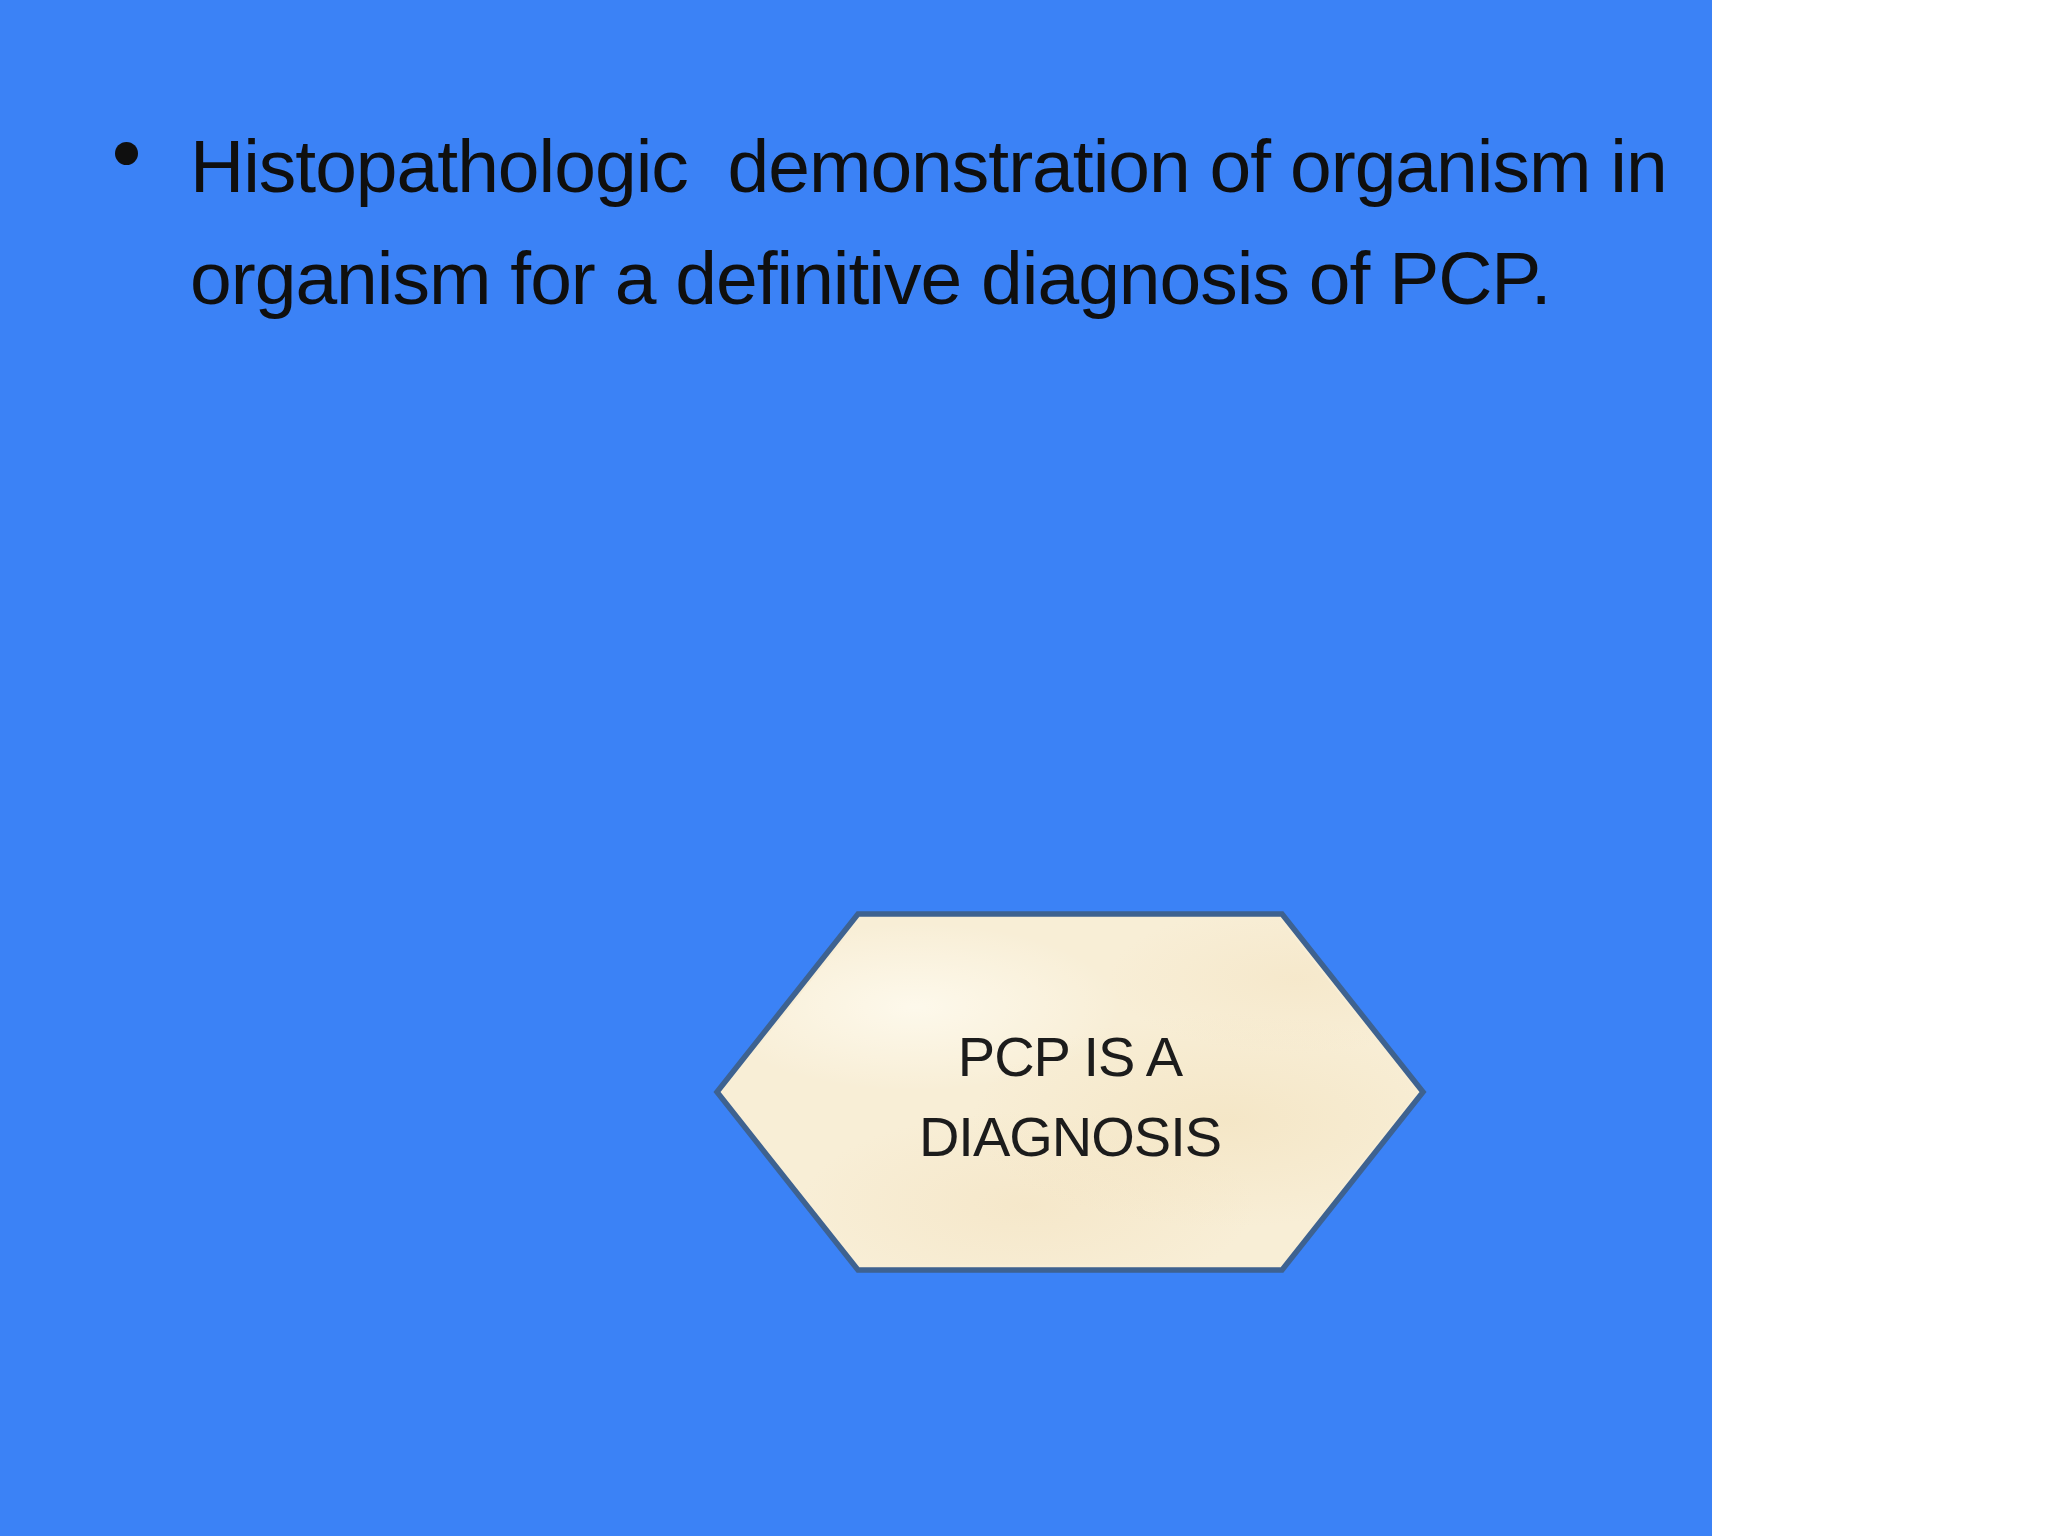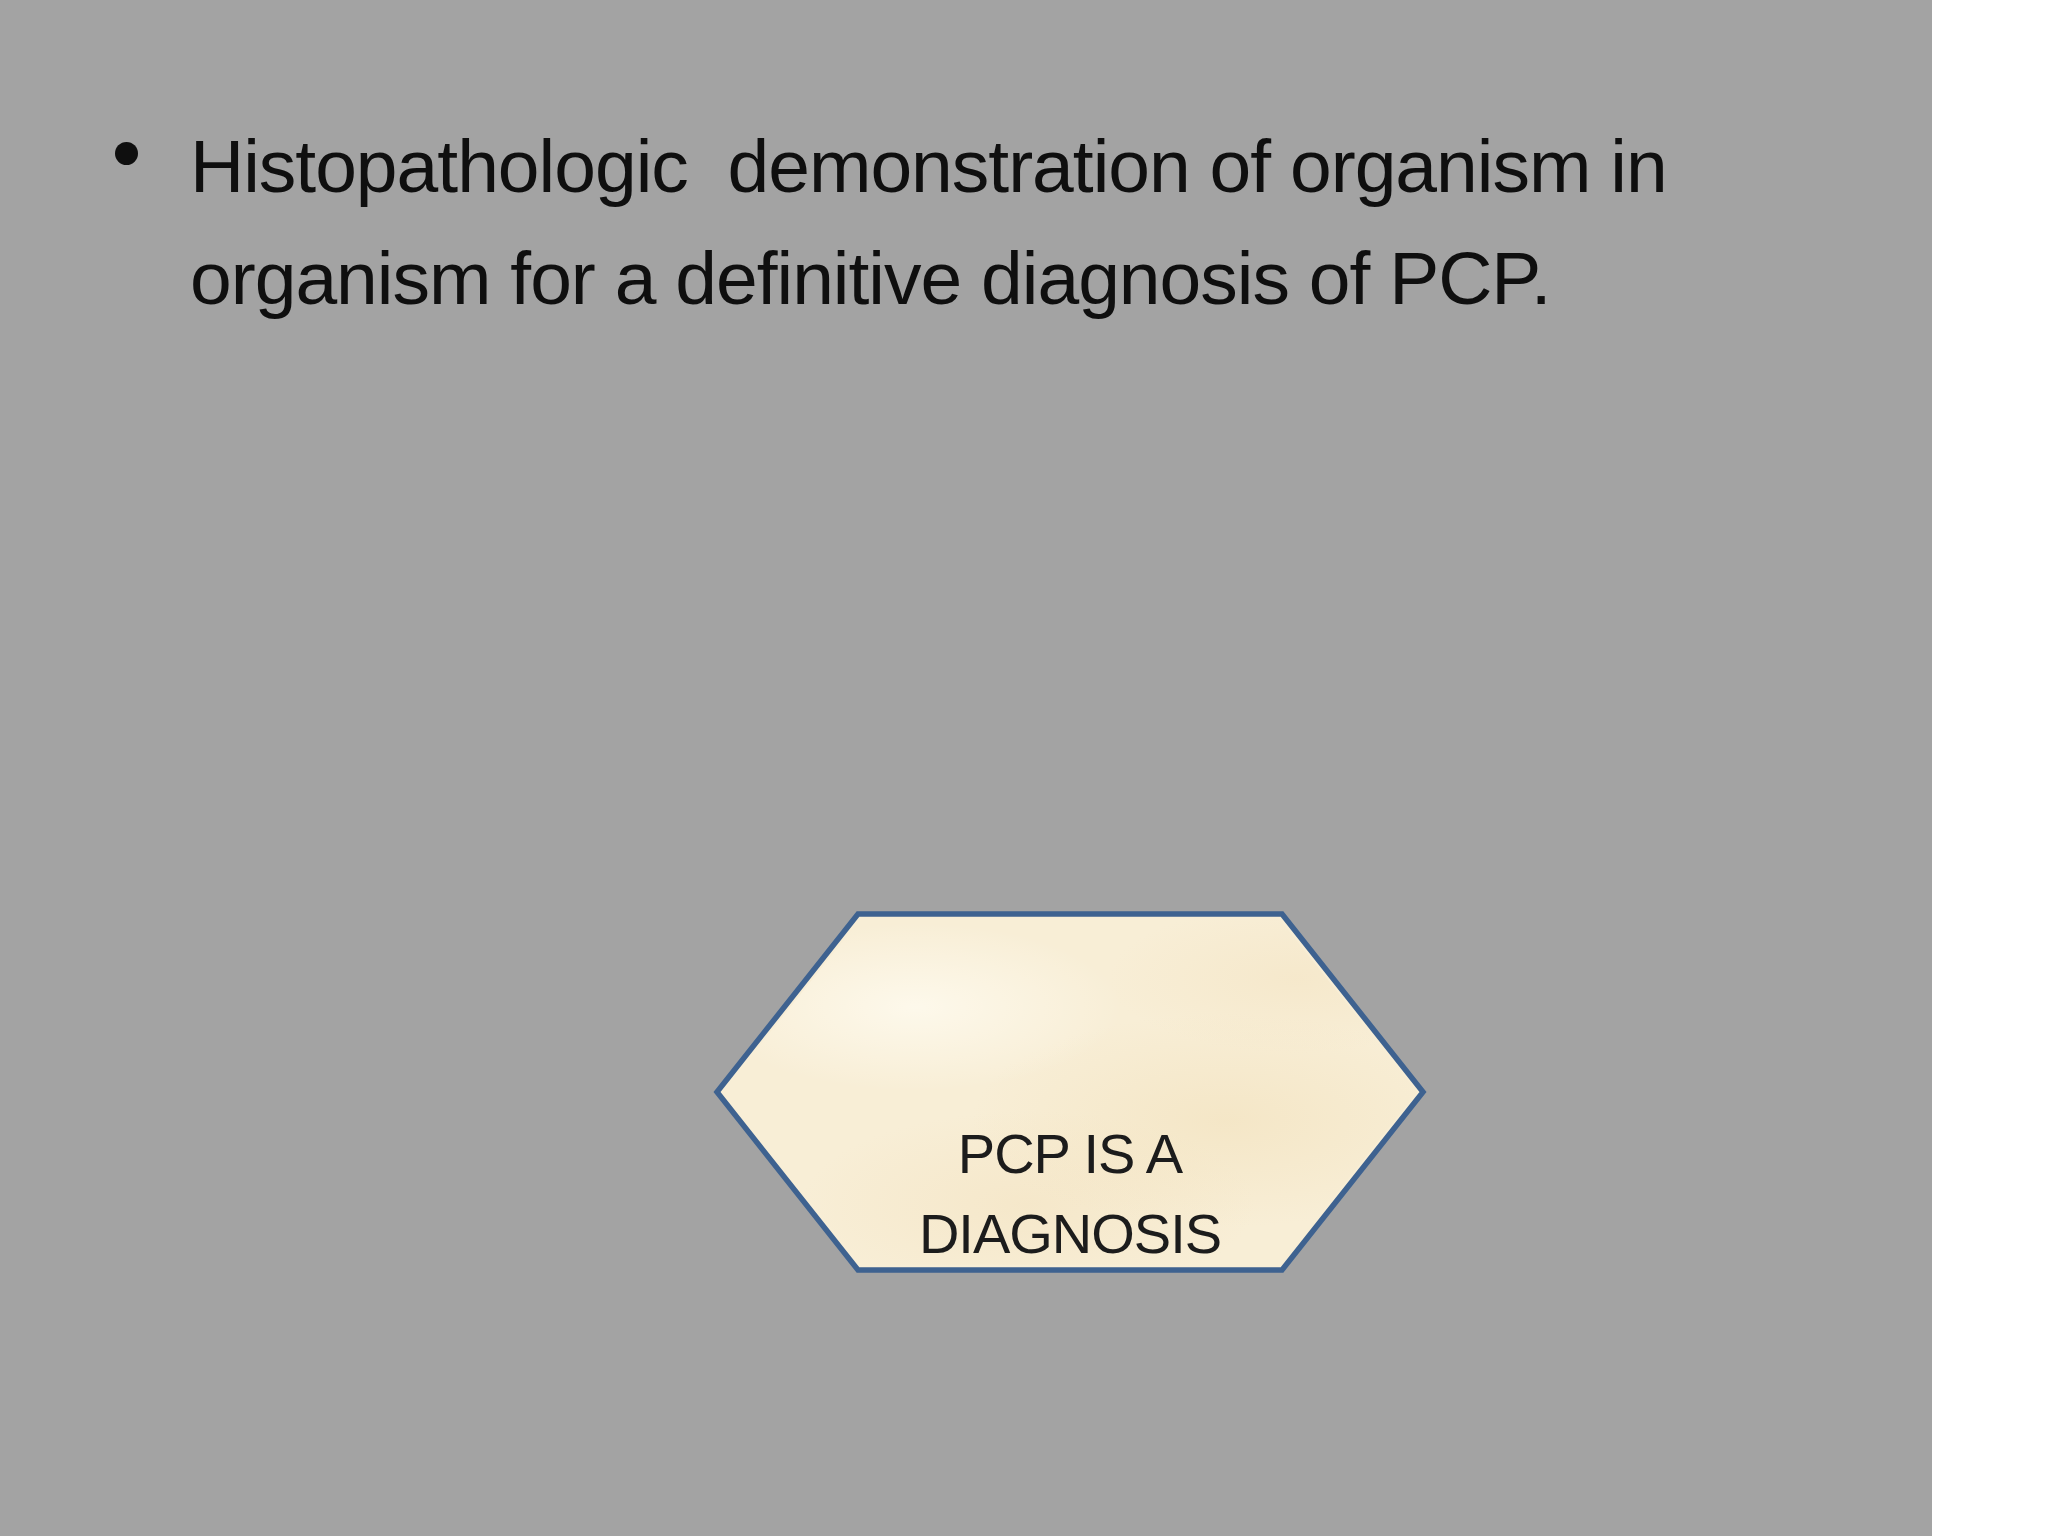--- a/index.html
+++ b/index.html
@@ -1,23 +1,23 @@
 <!DOCTYPE html>
 <html><head>
 <meta charset="utf-8">
 <style>
   * { margin: 0; padding: 0; box-sizing: border-box; }
   html, body { background: #ffffff; }
   body { font-family: "Liberation Sans", sans-serif; }
 
   .slide {
     position: relative;
-    width: 1932px;
+    width: 1712px;
     height: 1536px;
-    background: #a3a3a3;
+    background: #3b82f6;
     overflow: hidden;
   }
 
   
   .bullet-item {
     position: absolute;
     left: 114px;
     color: #0f0f0f;
   }
   .bullet-item .dot {
@@ -67,21 +67,21 @@
       radial-gradient(ellipse 38% 30% at 82% 18%, rgba(242,224,188,0.40), rgba(242,224,188,0) 70%);
     pointer-events: none;
   }
   .hexagon-label {
     position: absolute;
     left: 0; top: 0;
     width: 100%; height: 100%;
     display: flex;
     flex-direction: column;
     align-items: center;
-    justify-content: flex-end;
+    justify-content: center;
     padding-top: 10px;
     text-align: center;
     font-size: 56px;
     line-height: 80px;
     letter-spacing: -1px;
     color: #1c1c1c;
   }
 </style>
 </head>
 <body>

